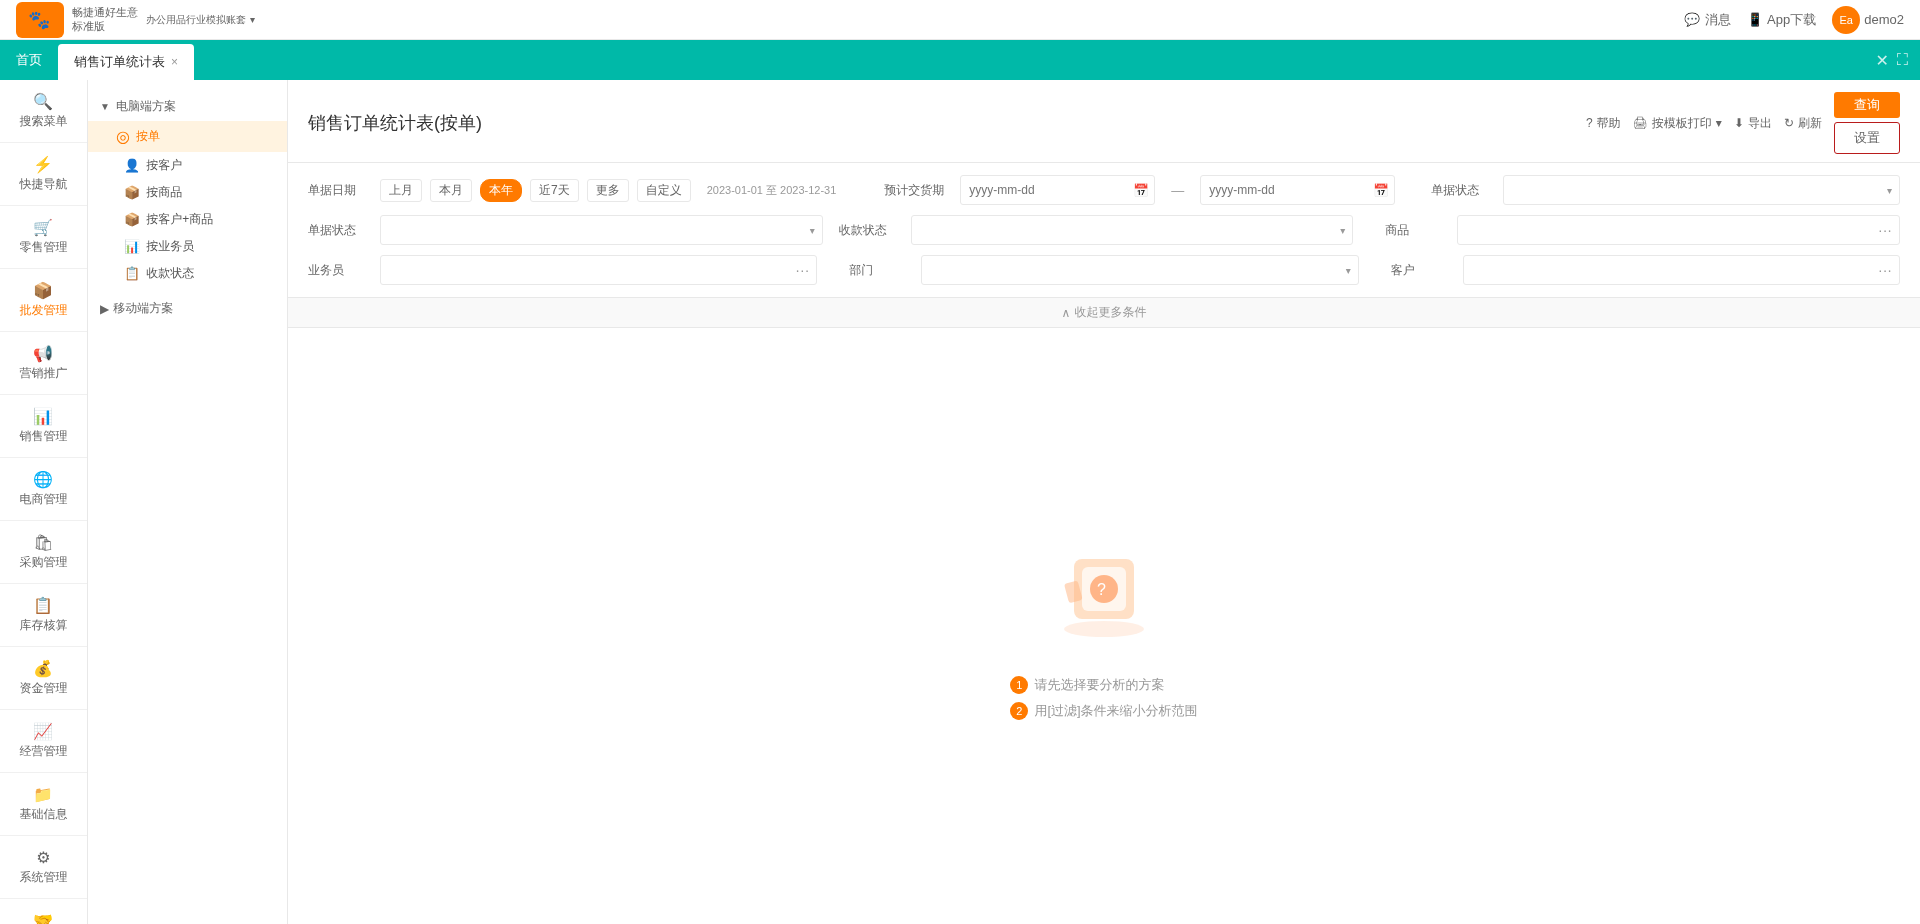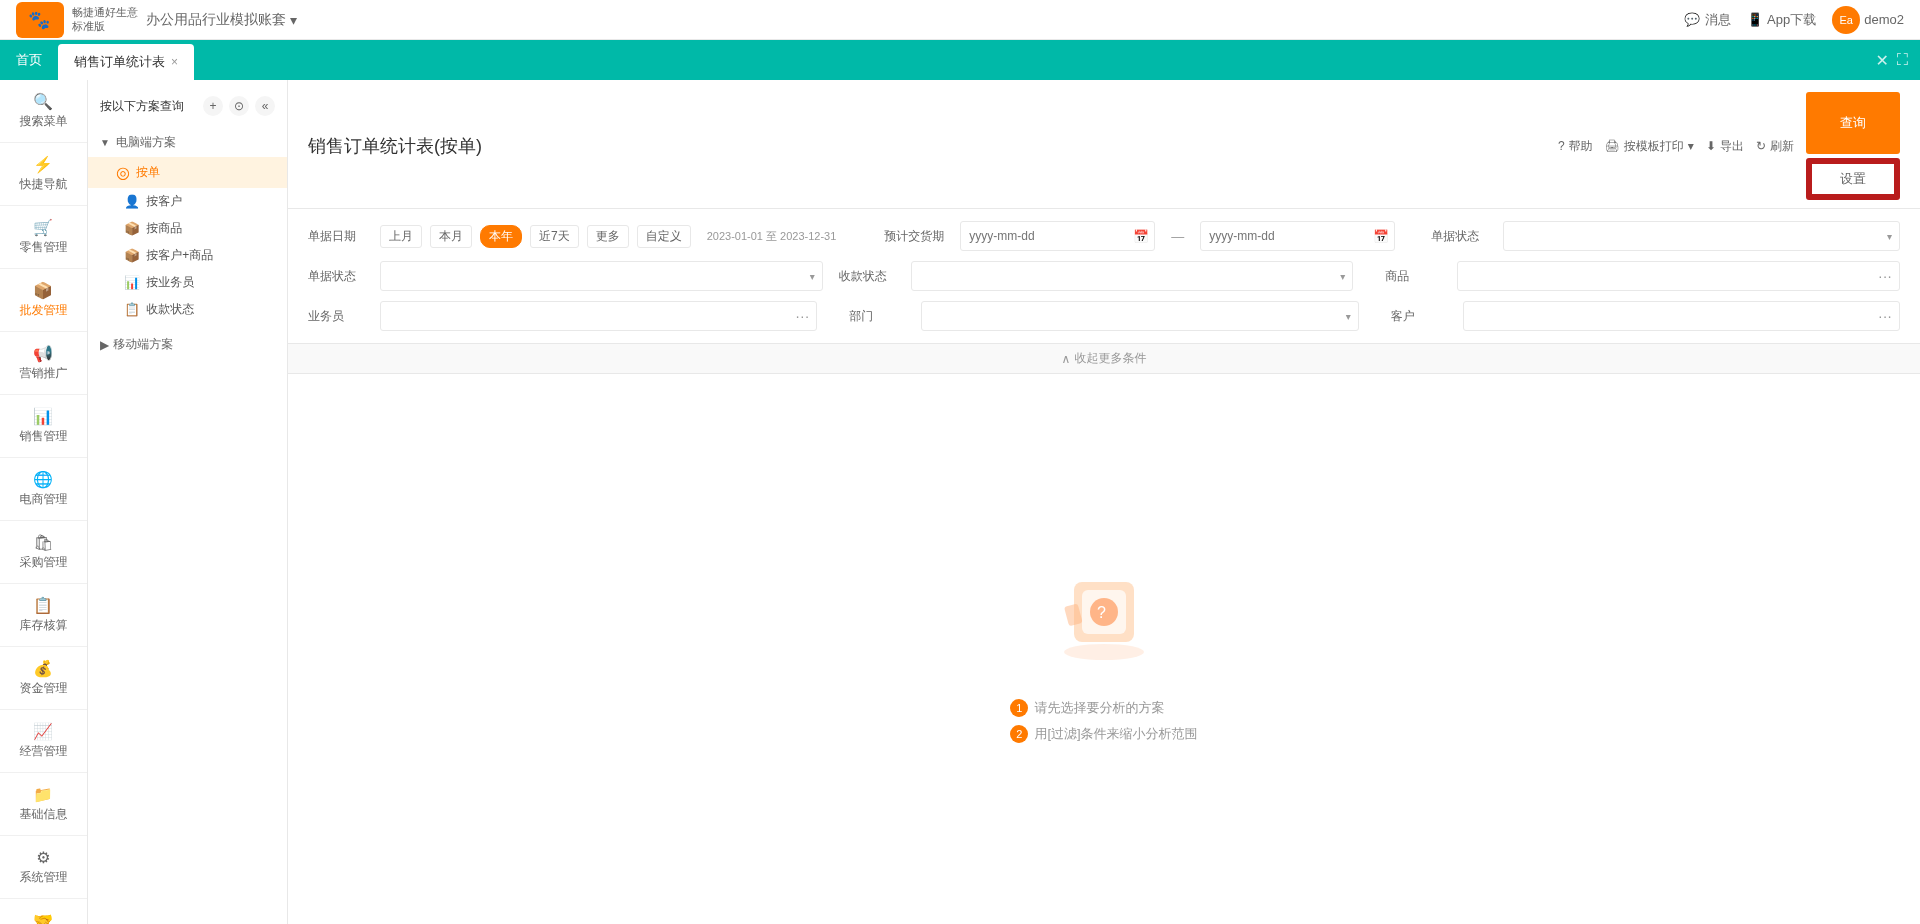--- a/index.html
+++ b/index.html
@@ -4,21 +4,21 @@
   <style>
     * { box-sizing: border-box; margin: 0; padding: 0; }
     body { font-family: 'Microsoft YaHei', Arial, sans-serif; font-size: 13px; background: #f5f5f5; color: #333; height: 924px; overflow: hidden; display: flex; flex-direction: column; }
 
     
     .topbar { background: #fff; height: 40px; display: flex; align-items: center; justify-content: space-between; padding: 0 16px; border-bottom: 1px solid #e8e8e8; flex-shrink: 0; }
     .topbar-left { display: flex; align-items: center; gap: 8px; }
     .logo-box { width: 48px; height: 36px; background: #ff7a00; border-radius: 6px; display: flex; align-items: center; justify-content: center; }
     .logo-icon { color: #fff; font-size: 18px; }
     .logo-text { font-size: 11px; color: #666; line-height: 1.2; }
-    .app-selector { display: flex; align-items: center; gap: 4px; color: #666; font-size: 14px; cursor: pointer; }
+    .app-selector { display: flex; align-items: center; gap: 4px; color: #666; font-size: 10px; cursor: pointer; }
     .topbar-right { display: flex; align-items: center; gap: 16px; color: #666; font-size: 13px; }
     .topbar-right-item { display: flex; align-items: center; gap: 4px; cursor: pointer; }
     .avatar { width: 28px; height: 28px; background: #ff7a00; border-radius: 50%; display: flex; align-items: center; justify-content: center; color: #fff; font-size: 11px; }
 
     
     .tabbar { background: #00b9a8; height: 40px; display: flex; align-items: center; padding: 0; flex-shrink: 0; }
     .tab { padding: 0 16px; height: 40px; display: flex; align-items: center; cursor: pointer; color: rgba(255,255,255,0.8); font-size: 13px; gap: 6px; }
     .tab.home { color: #fff; }
     .tab.active { background: #fff; color: #333; border-radius: 4px 4px 0 0; margin-top: 4px; height: 36px; }
     .tab-close { color: #999; font-size: 12px; cursor: pointer; }
@@ -68,22 +68,22 @@
     .date-btn { padding: 2px 8px; font-size: 12px; border: 1px solid #e8e8e8; border-radius: 3px; cursor: pointer; color: #666; background: #fff; }
     .date-btn.active { background: #ff7a00; color: #fff; border-color: #ff7a00; border-radius: 10px; }
     .date-range-text { font-size: 11px; color: #999; }
     .filter-input { height: 30px; border: 1px solid #e8e8e8; border-radius: 3px; padding: 0 8px; font-size: 12px; color: #333; background: #fff; outline: none; }
     .filter-select { height: 30px; border: 1px solid #e8e8e8; border-radius: 3px; padding: 0 24px 0 8px; font-size: 12px; color: #333; background: #fff; outline: none; appearance: none; cursor: pointer; min-width: 120px; }
     .filter-field { display: flex; align-items: center; position: relative; flex: 1; }
     .filter-field .chevron { position: absolute; right: 8px; color: #999; font-size: 10px; pointer-events: none; }
     .filter-field .dots { position: absolute; right: 8px; color: #999; font-size: 14px; pointer-events: none; cursor: pointer; }
     .filter-date-input { height: 30px; border: 1px solid #e8e8e8; border-radius: 3px; padding: 0 30px 0 8px; font-size: 12px; color: #999; background: #fff; outline: none; min-width: 120px; }
     .date-separator { color: #999; }
-    .btn-primary { background: #ff7a00; color: #fff; border: none; padding: 22px 20px; border-radius: 3px; cursor: pointer; font-size: 13px; }
-    .btn-secondary { background: #fff; color: #666; border: 6px solid #b91c1c; padding: 6px 28px; border-radius: 3px; cursor: pointer; font-size: 13px; }
+    .btn-primary { background: #ff7a00; color: #fff; border: none; padding: 4px 20px; border-radius: 3px; cursor: pointer; font-size: 13px; }
+    .btn-secondary { background: #fff; color: #666; border: 1px solid #b91c1c; padding: 6px 0; border-radius: 3px; cursor: pointer; font-size: 13px; }
 
     
     .collapse-bar { display: flex; justify-content: center; padding: 6px; background: #f9f9f9; border-bottom: 1px solid #e8e8e8; cursor: pointer; }
     .collapse-text { font-size: 12px; color: #999; display: flex; align-items: center; gap: 4px; }
 
     
     .empty-state { flex: 1; display: flex; flex-direction: column; align-items: center; justify-content: center; background: #fff; }
     .empty-tips { color: #999; font-size: 13px; line-height: 2; }
     .empty-tip-item { display: flex; align-items: center; gap: 6px; }
     .tip-num { width: 18px; height: 18px; background: #ff7a00; color: #fff; border-radius: 50%; font-size: 11px; display: flex; align-items: center; justify-content: center; flex-shrink: 0; }
@@ -200,28 +200,20 @@
     <div class="sidebar-item">
       <div class="sidebar-item-icon">🤝</div>
 
     </div>
 
   </div>
 
   <div class="content">
 
     <div class="scheme-panel">
-      <div class="scheme-header">
-        <span class="scheme-header-title">按以下方案查询</span>
-        <div class="scheme-header-actions">
-          <div class="scheme-header-btn">+</div>
-          <div class="scheme-header-btn">⊙</div>
-          <div class="scheme-header-btn">«</div>
-        </div>
-      </div>
 
       <div class="scheme-group">
         <div class="scheme-group-title">
           <span class="arrow">▼</span>
           <span>电脑端方案</span>
         </div>
 
         <div class="scheme-item active">
           <span style="color:#ff7a00;font-size:16px;">◎</span>
           <span>按单</span>

